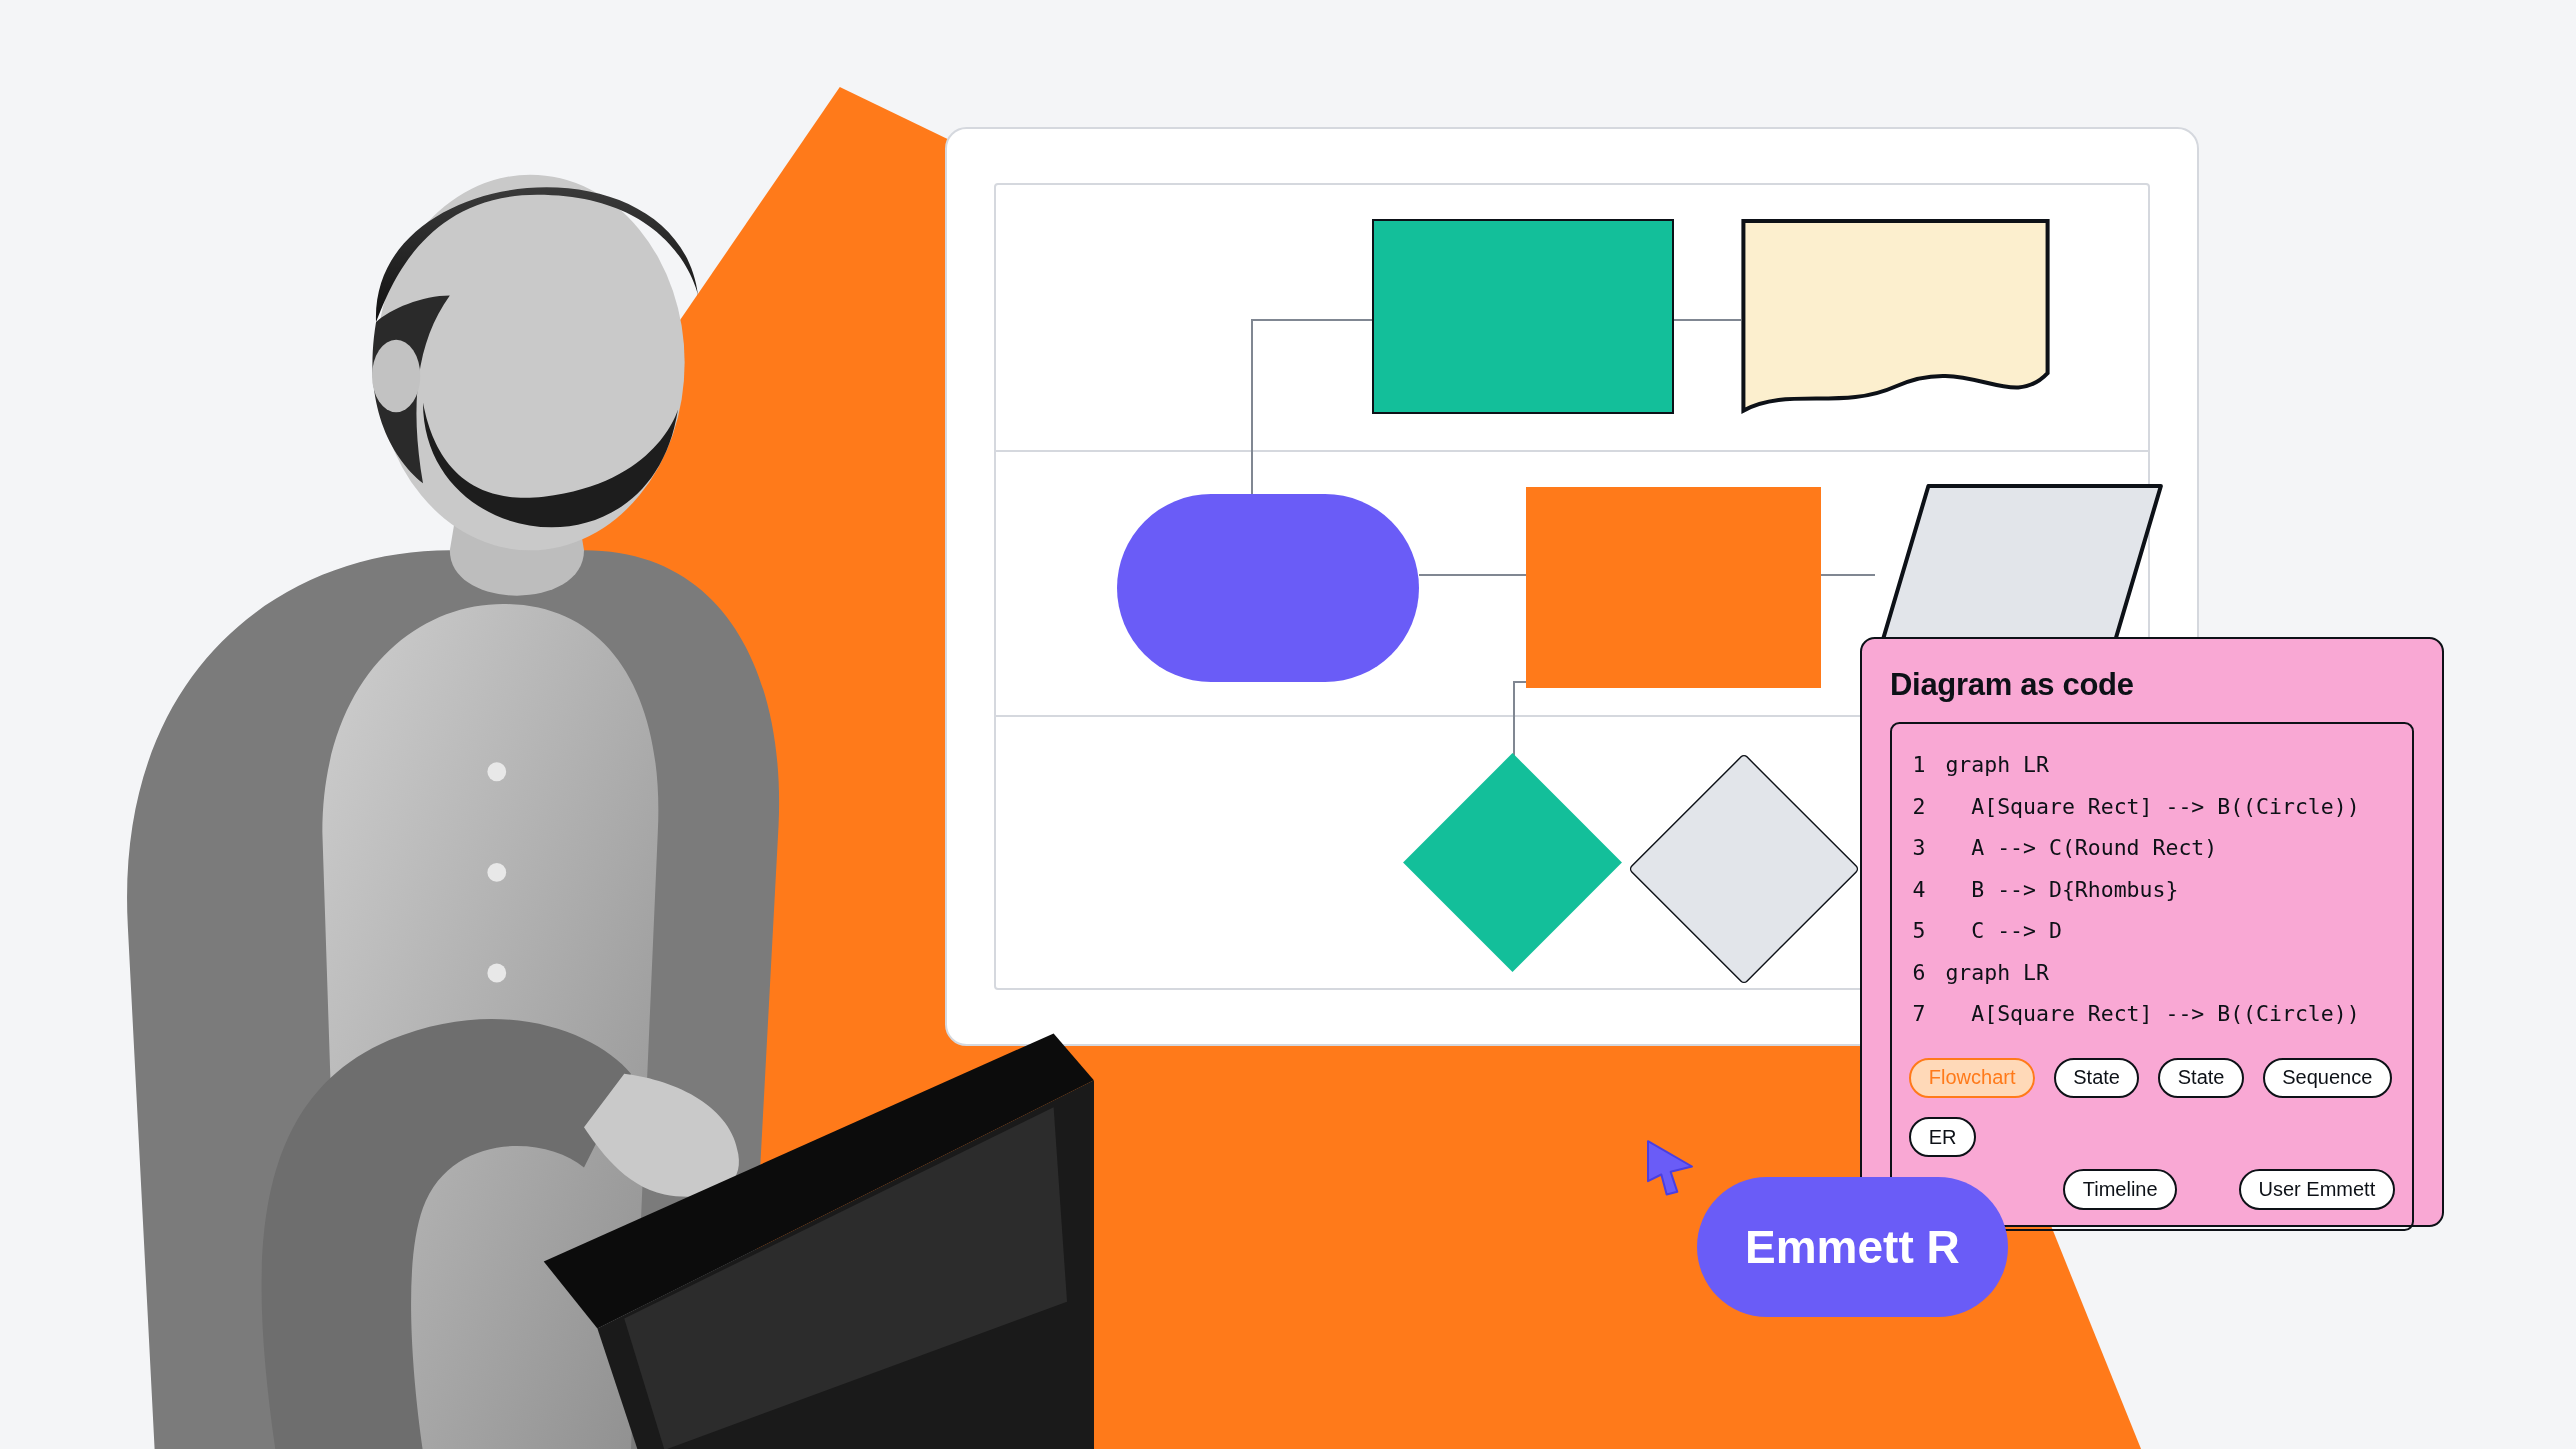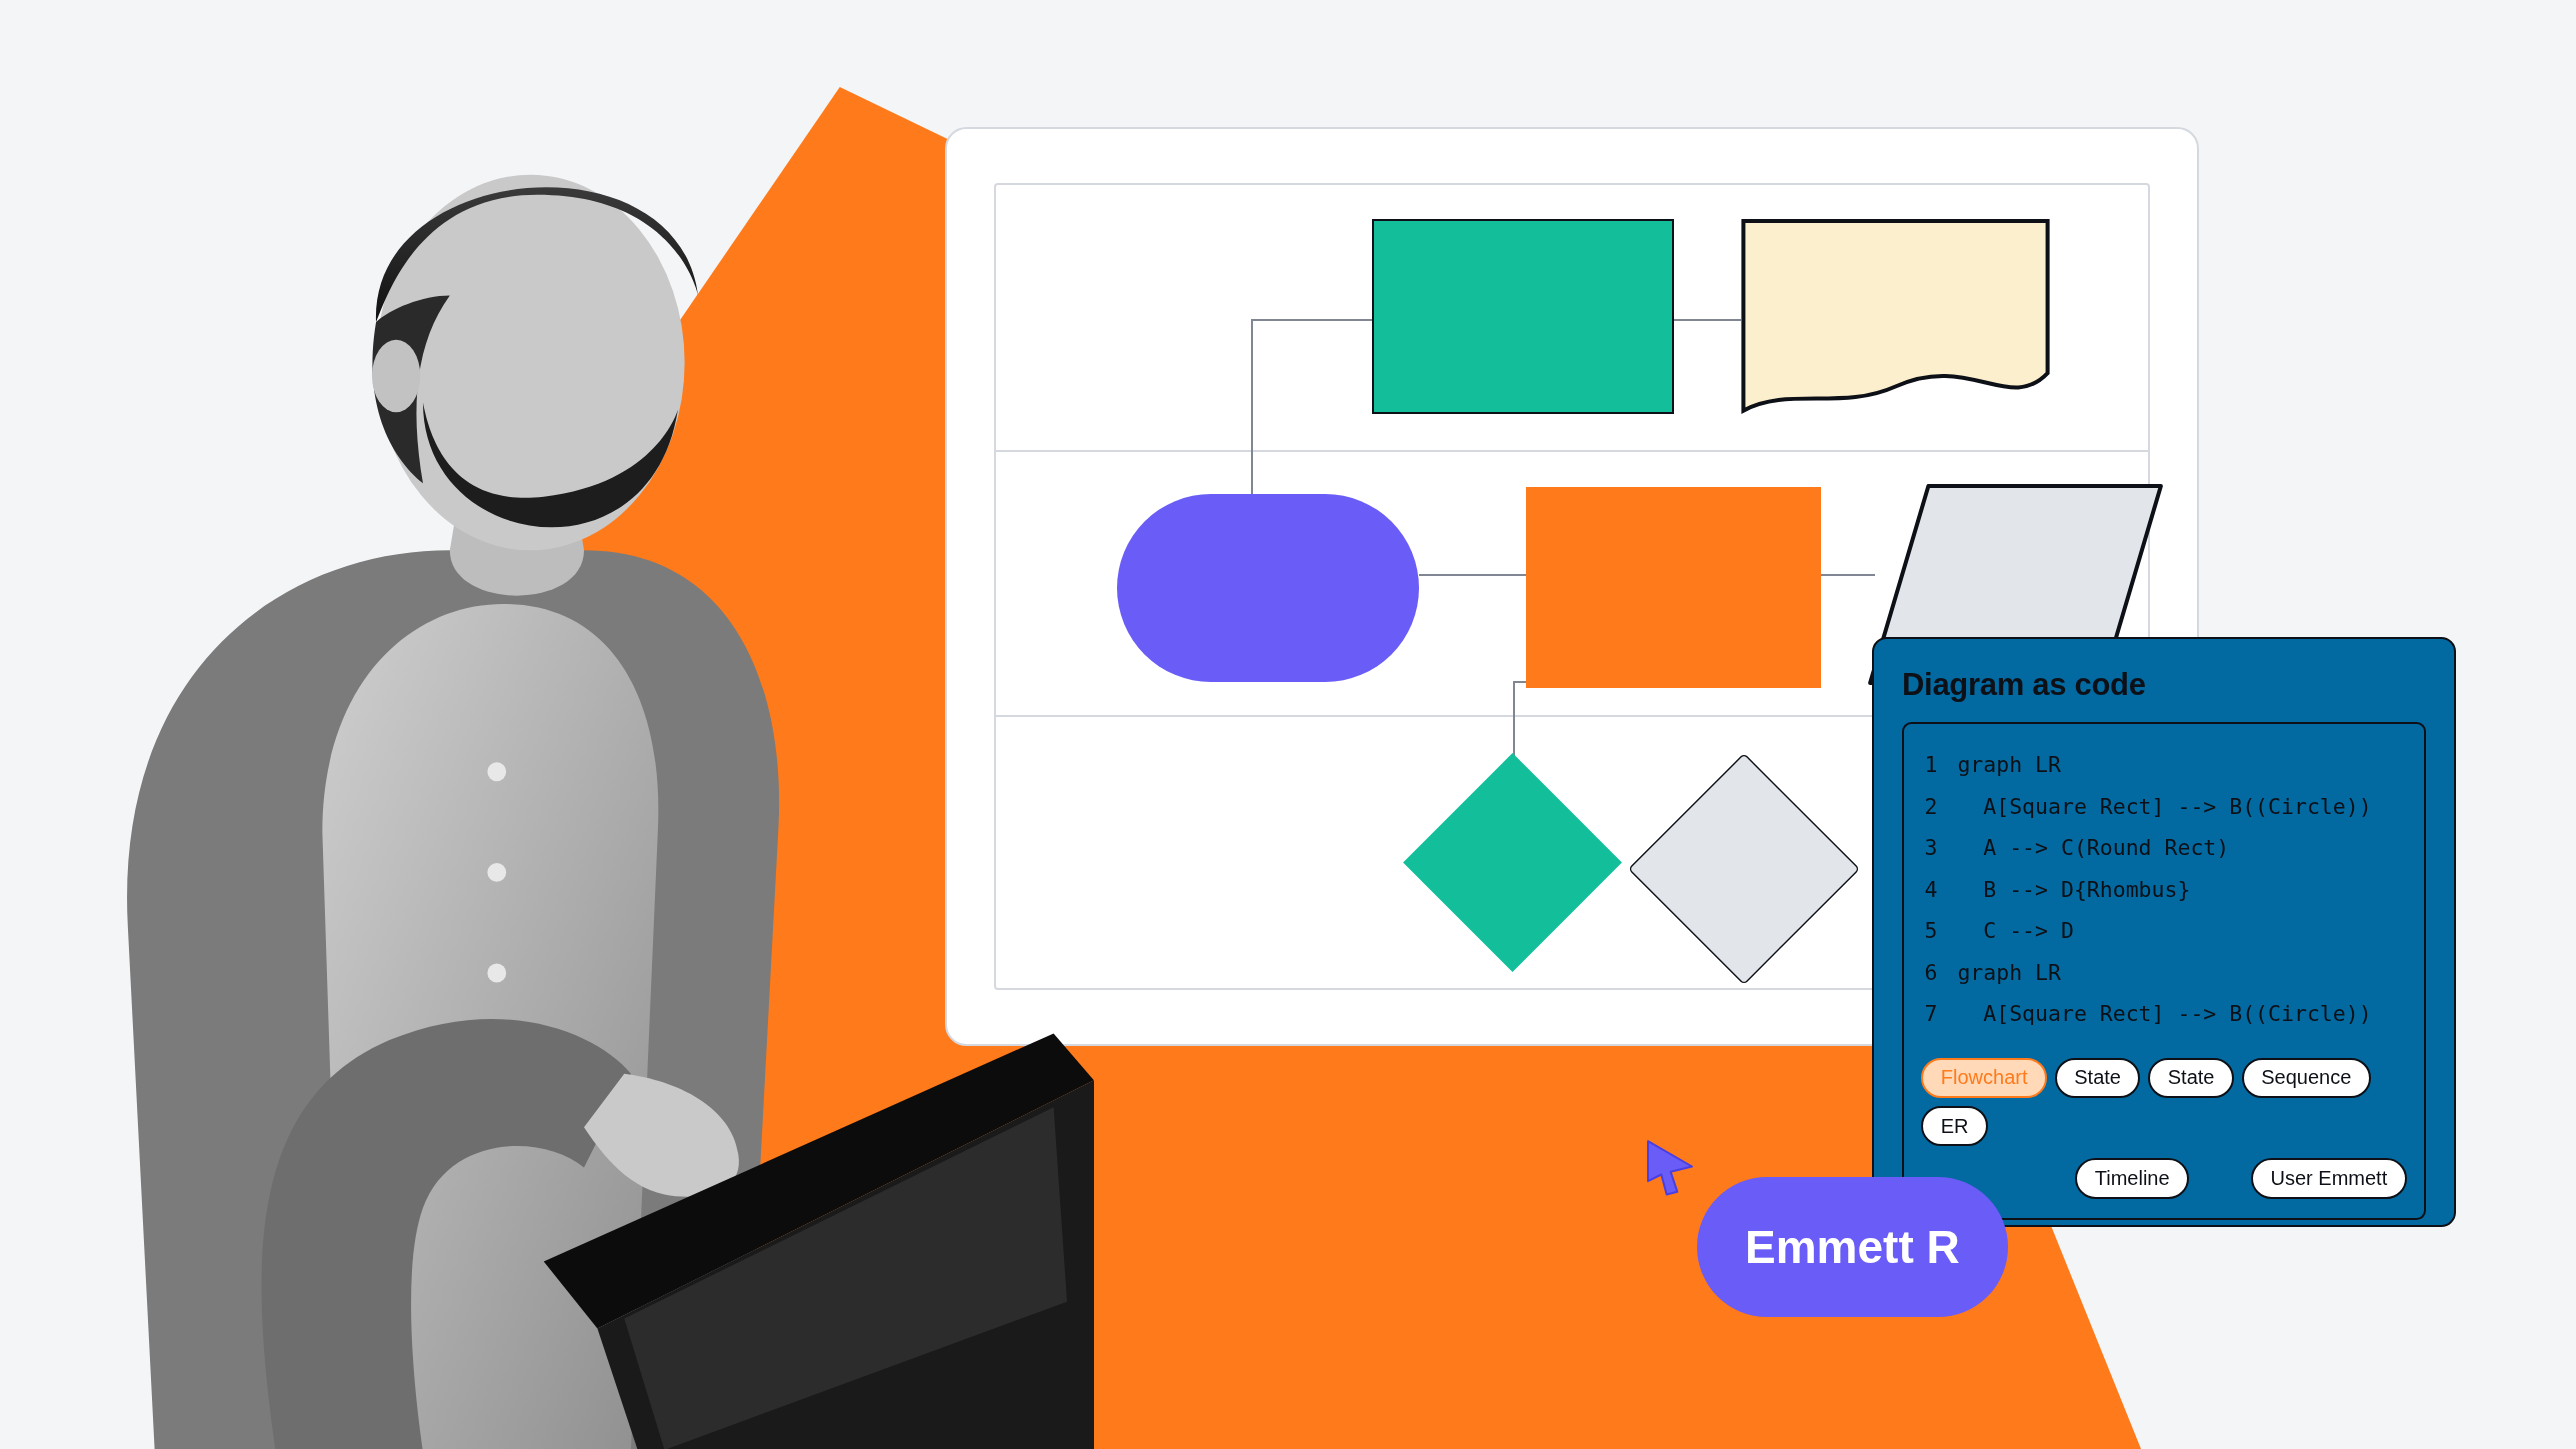--- a/index.html
+++ b/index.html
@@ -80,25 +80,24 @@
     filter: grayscale(1);
   }
 
   
   .code-panel {
     position: absolute;
     left: 1860px;
     top: 637px;
     width: 584px;
     height: 590px;
-    background:#0369a1;
+    background:#f9a8d4;
     border:2px solid #0d1117;
     border-radius: 14.8px;
     padding: 28px 28px 20px 28px;
-    margin-left: 12px;
   }
   .code-panel h2 {
     font-size: 31px;
     font-weight: 700;
     color:#0d1117;
     letter-spacing:-0.3px;
     margin-bottom: 19px;
   }
   .code-box {
     border:2px solid #0d1117;
@@ -107,21 +106,21 @@
     font-family: "SFMono-Regular", Menlo, Consolas, monospace;
     font-size: 21.5px;
     line-height: 1;
     color:#0d1117;
   }
   .code-lines { margin-bottom: 23px; }
   .code-line { display:flex; gap: 20px; padding: 10px 0; line-height: 1; }
   .code-line .num { width: 16px; color:#0d1117; text-align:right; }
   .code-line .txt { white-space: pre; }
   .chip-rows { display:flex; flex-direction:column; gap: 12px; }
-  .chip-row { display:flex; flex-wrap:wrap; gap: 8px; }
+  .chip-row { display:flex; flex-wrap:wrap; gap: 19px; }
   .chip {
     font-family: -apple-system, BlinkMacSystemFont, "Segoe UI", Helvetica, Arial, sans-serif;
     font-size: 20px;
     padding: 6.7px 17.4px;
     border:2px solid #0d1117;
     border-radius: 670px;
     background:#fff;
     color:#0d1117;
     cursor: pointer;
   }

